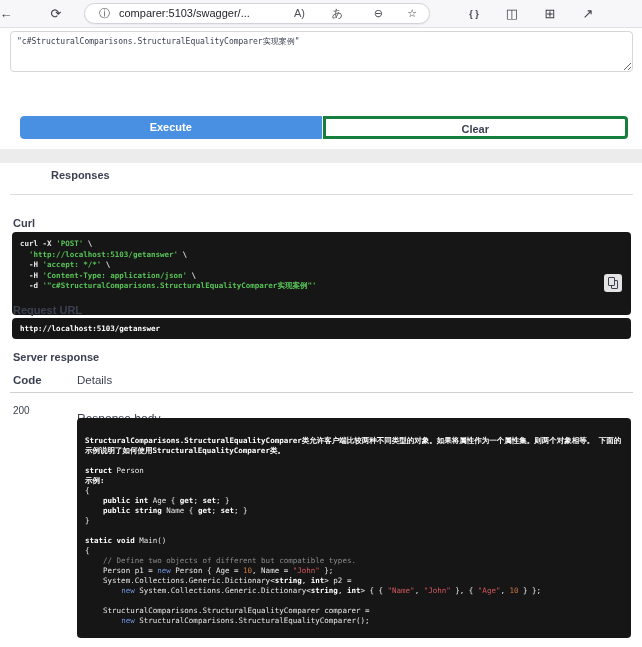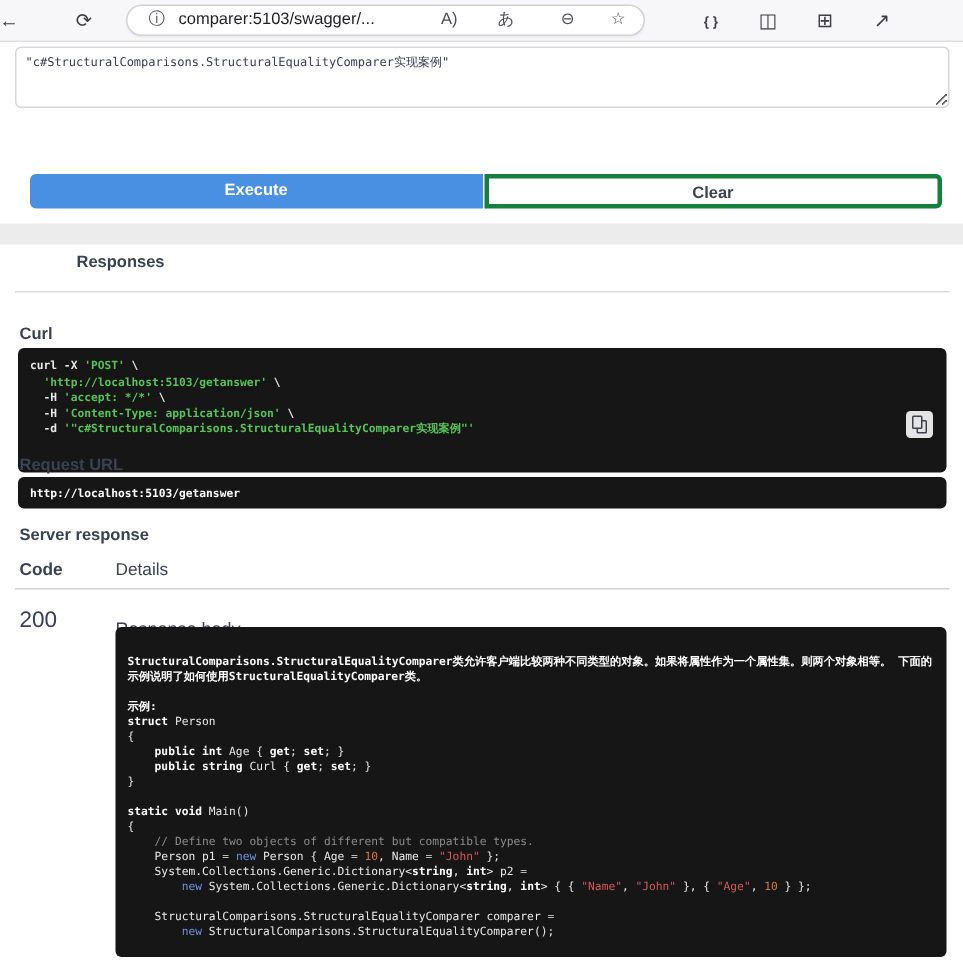--- a/index.html
+++ b/index.html
@@ -45,21 +45,21 @@
     background:#e4e4e4; border-radius:3px; cursor:pointer; }
   .cp1 { position:absolute; left:4px; top:3px; width:7px; height:9px; border:1px solid #3b4151; background:#e4e4e4; border-radius:1px; }
   .cp2 { position:absolute; left:7px; top:6px; width:7px; height:9px; border:1px solid #3b4151; background:#e4e4e4; border-radius:1px; }
 
   .requrl-bar { left:12px; top:318px; width:619px; height:21px; line-height:21px;
     padding-left:8px; font-size:7.5px; font-weight:bold; white-space:nowrap; }
 
   .col-code { position:absolute; left:13px; top:374px; font-size:11.5px; font-weight:bold; color:#3b4151; }
   .col-details { position:absolute; left:77px; top:374px; font-size:11.5px; color:#3b4151; }
   .tbl-divider { position:absolute; left:10px; top:392px; width:623px; border-top:1px solid #cfcfcf; }
-  .status-code { position:absolute; left:13px; top:405px; font-size:15px; color:#3b4151; }
+  .status-code { position:absolute; left:13px; top:405px; font-size:10px; color:#3b4151; }
   .respbody-label { position:absolute; left:77px; top:412px; font-size:12px; color:#3b4151;text-align:center; }
 
   .resp-block { left:77px; top:418px; width:554px; height:220px; padding:18px 8px 8px 8px;
     font-size:7.5px; line-height:10px; overflow:hidden; }
 
   
   .sg-w { color:#e8e8e8; }
   .sg-k { color:#ffffff; font-weight:bold; }
   .sg-s { color:#d4585e; }
   .sg-n { color:#d0783f; }
@@ -124,25 +124,25 @@
   <div class="col-code">Code</div>
   <div class="col-details">Details</div>
   <div class="tbl-divider"></div>
 
   <div class="status-code">200</div>
   <div class="respbody-label">Response body</div>
 
   <div class="code-dark resp-block">
   <div class="code-line"><span class="sg-k">StructuralComparisons.StructuralEqualityComparer类允许客户端比较两种不同类型的对象。如果将属性作为一个属性集。则两个对象相等。 下面的示例说明了如何使用StructuralEqualityComparer类。</span></div>
       <div class="code-line">&nbsp;</div>
+      <div class="code-line"><span class="sg-k">struct</span><span class="sg-w"> Person</span></div>
       <div class="code-line"><span class="sg-k">示例:</span></div>
-      <div class="code-line"><span class="sg-k">struct</span><span class="sg-w"> Person</span></div>
       <div class="code-line"><span class="sg-w">{</span></div>
       <div class="code-line"><span class="sg-w">    </span><span class="sg-k">public</span><span class="sg-w"> </span><span class="sg-k">int</span><span class="sg-w"> Age { </span><span class="sg-k">get</span><span class="sg-w">; </span><span class="sg-k">set</span><span class="sg-w">; }</span></div>
-      <div class="code-line"><span class="sg-w">    </span><span class="sg-k">public</span><span class="sg-w"> </span><span class="sg-k">string</span><span class="sg-w"> Curl { </span><span class="sg-k">get</span><span class="sg-w">; </span><span class="sg-k">set</span><span class="sg-w">; }</span></div>
+      <div class="code-line"><span class="sg-w">    </span><span class="sg-k">public</span><span class="sg-w"> </span><span class="sg-k">string</span><span class="sg-w"> Name { </span><span class="sg-k">get</span><span class="sg-w">; </span><span class="sg-k">set</span><span class="sg-w">; }</span></div>
       <div class="code-line"><span class="sg-w">}</span></div>
       <div class="code-line">&nbsp;</div>
       <div class="code-line"><span class="sg-k">static</span><span class="sg-w"> </span><span class="sg-k">void</span><span class="sg-w"> Main()</span></div>
       <div class="code-line"><span class="sg-w">{</span></div>
       <div class="code-line"><span class="sg-c">    // Define two objects of different but compatible types.</span></div>
       <div class="code-line"><span class="sg-w">    Person p1 = </span><span class="sg-b">new</span><span class="sg-w"> Person { Age = </span><span class="sg-n">10</span><span class="sg-w">, Name = </span><span class="sg-s">"John"</span><span class="sg-w"> };</span></div>
       <div class="code-line"><span class="sg-w">    System.Collections.Generic.Dictionary&lt;</span><span class="sg-k">string</span><span class="sg-w">, </span><span class="sg-k">int</span><span class="sg-w">&gt; p2 =</span></div>
       <div class="code-line"><span class="sg-w">        </span><span class="sg-b">new</span><span class="sg-w"> System.Collections.Generic.Dictionary&lt;</span><span class="sg-k">string</span><span class="sg-w">, </span><span class="sg-k">int</span><span class="sg-w">&gt; { { </span><span class="sg-s">"Name"</span><span class="sg-w">, </span><span class="sg-s">"John"</span><span class="sg-w"> }, { </span><span class="sg-s">"Age"</span><span class="sg-w">, </span><span class="sg-n">10</span><span class="sg-w"> } };</span></div>
       <div class="code-line">&nbsp;</div>
       <div class="code-line"><span class="sg-w">    StructuralComparisons.StructuralEqualityComparer comparer =</span></div>

